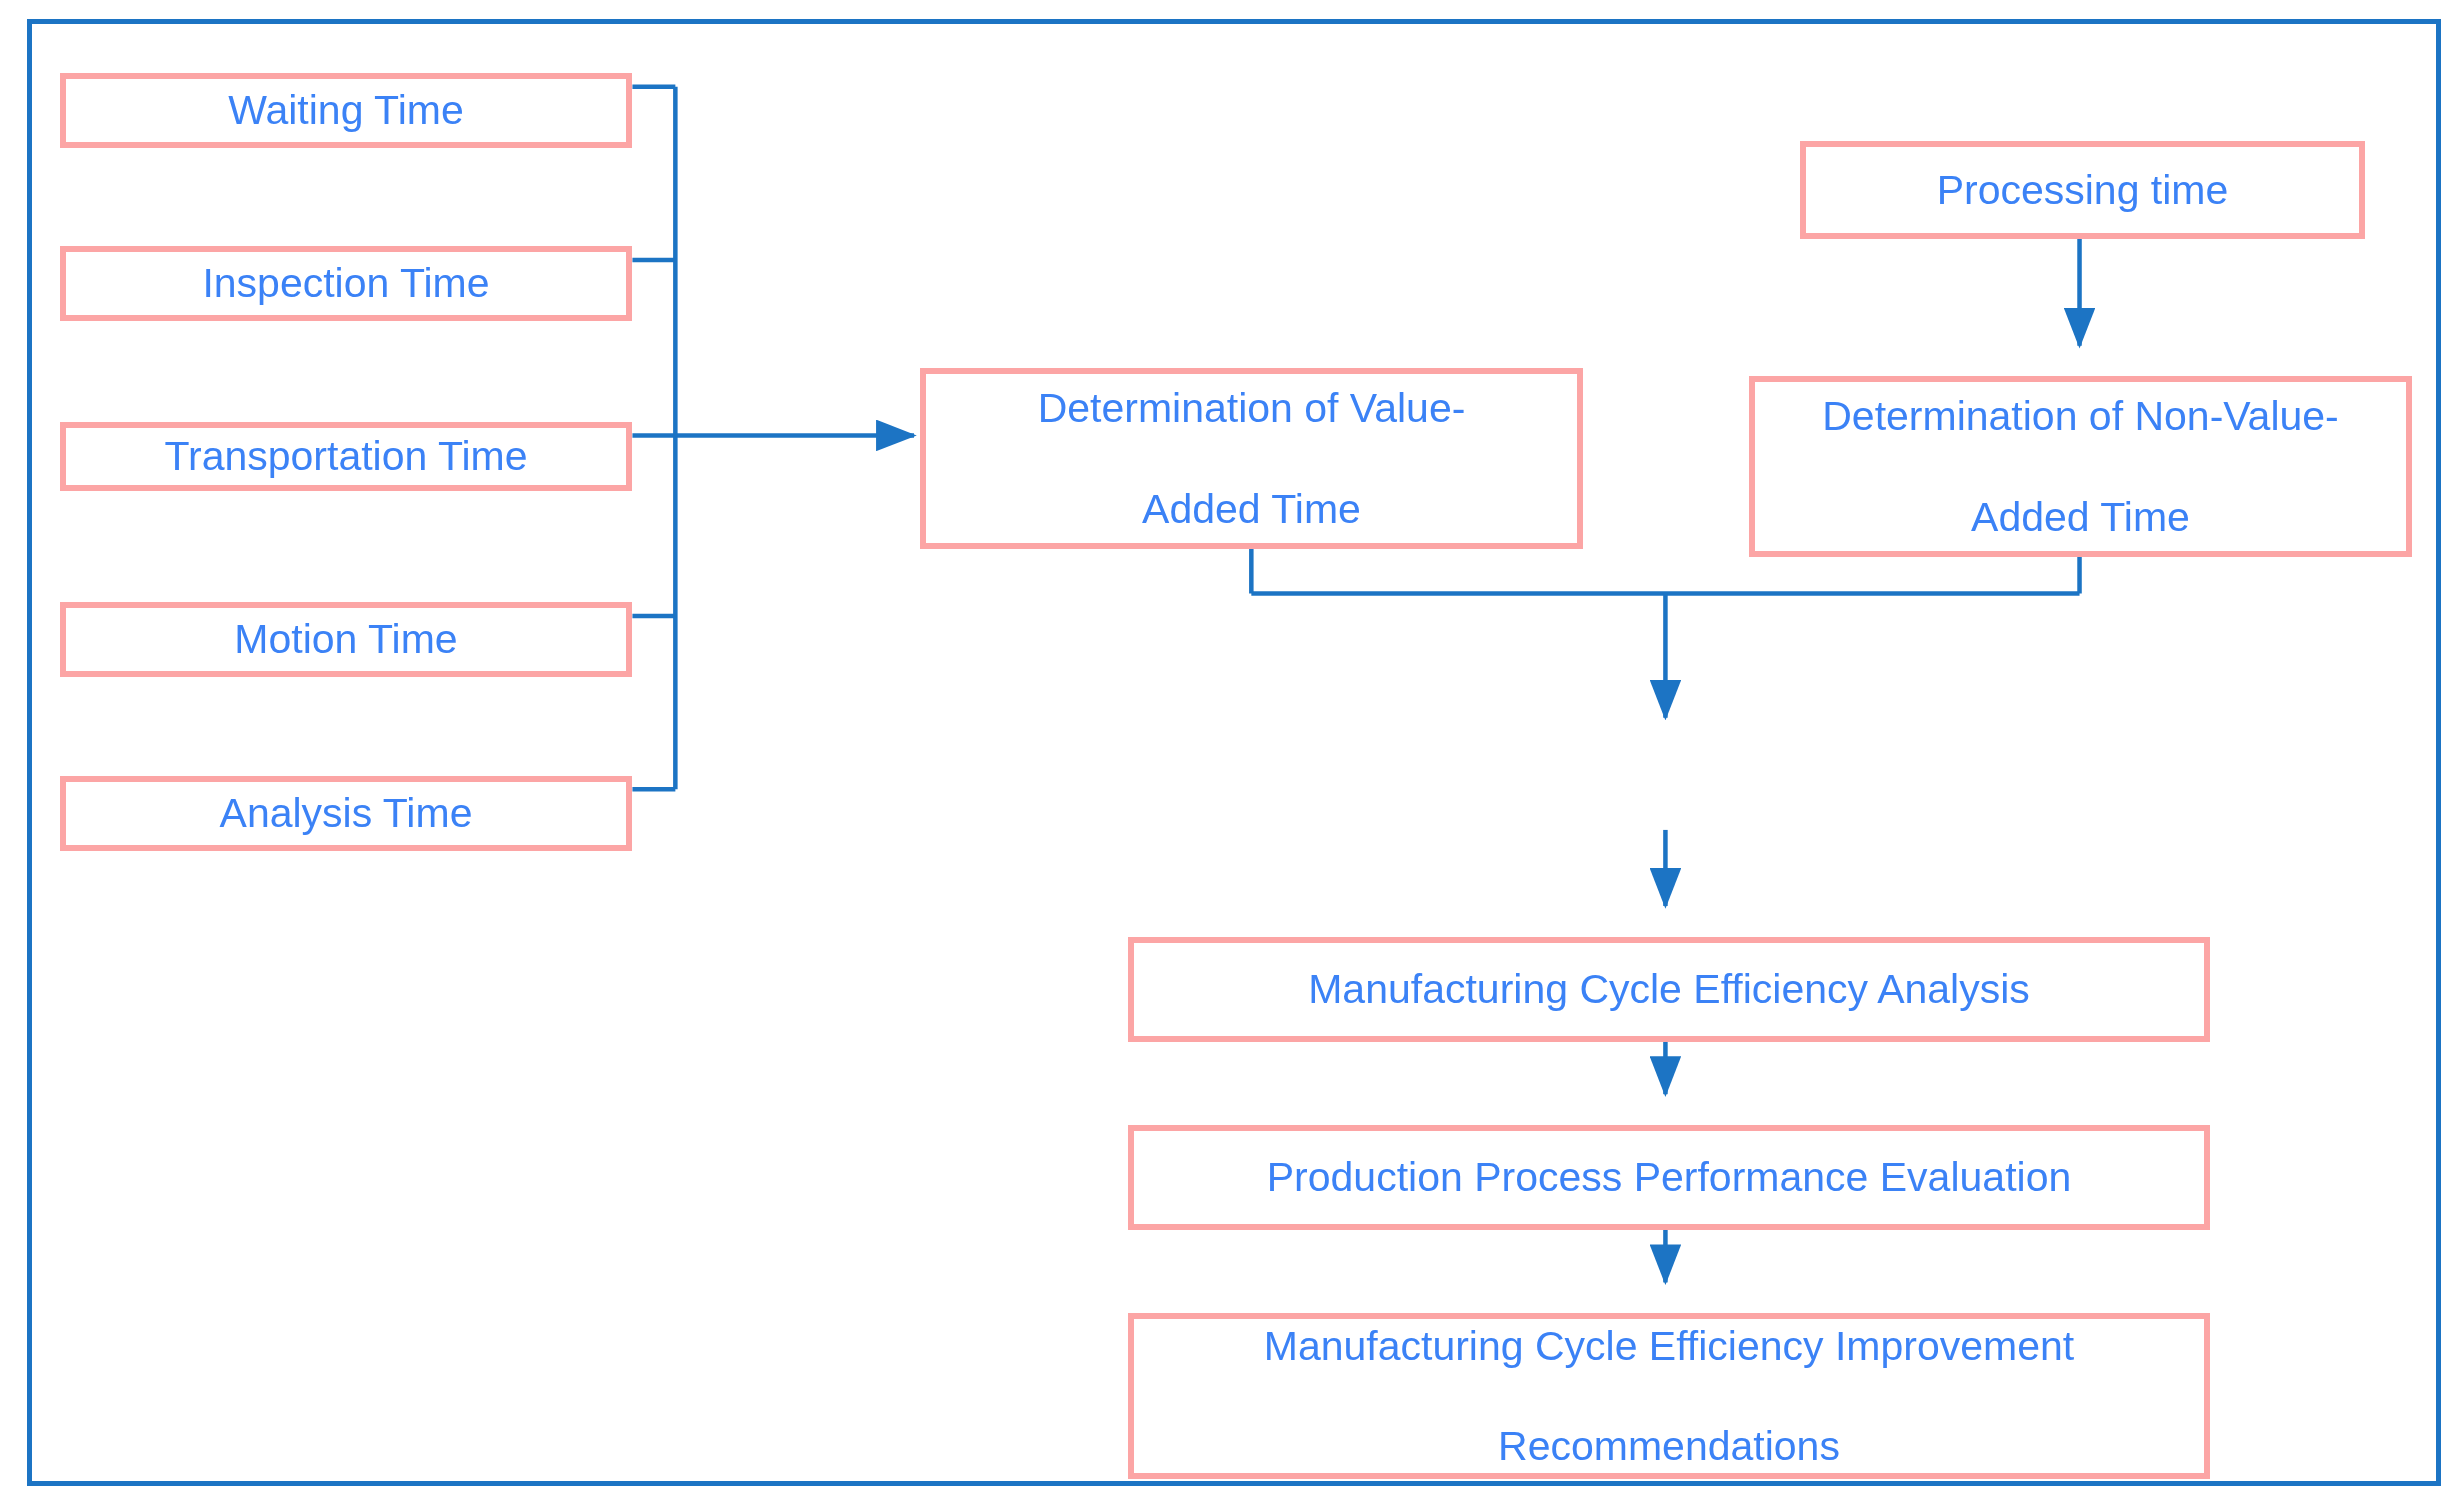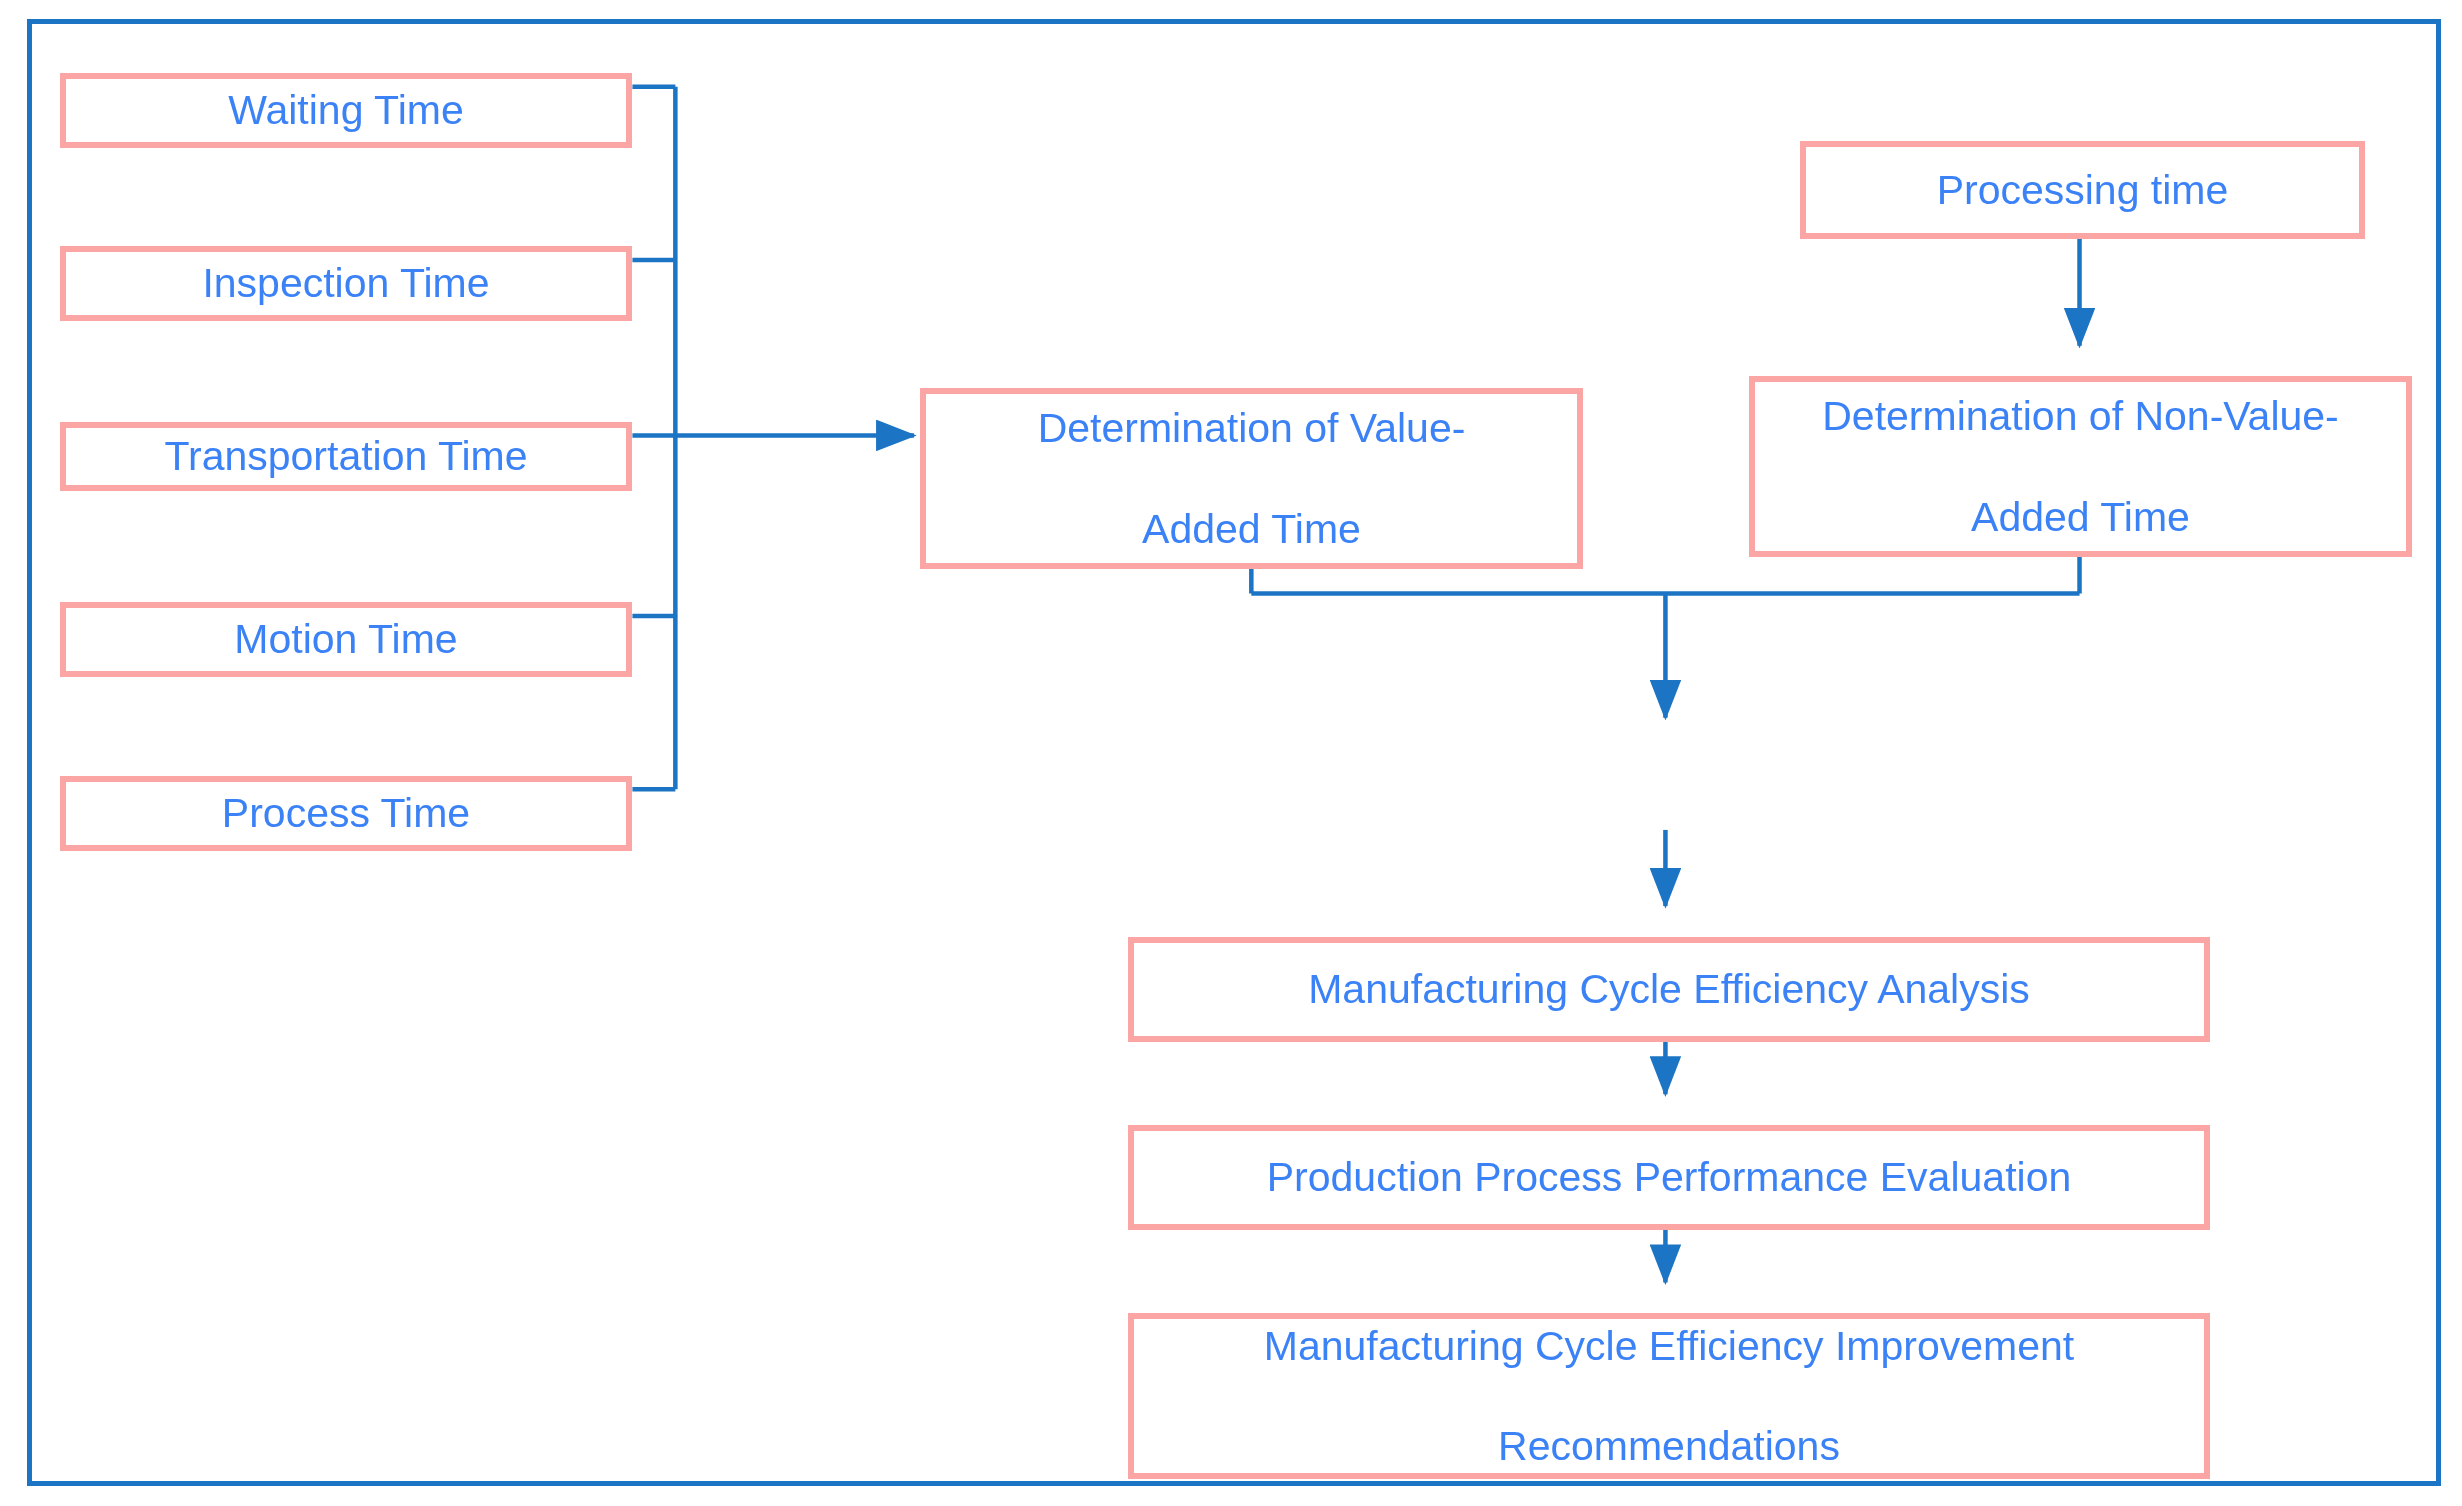--- a/index.html
+++ b/index.html
@@ -56,21 +56,21 @@
     width: 100%;
   }
   
   #node-waiting      { left: 60px;  top: 49px;   width: 572px; height: 75px; }
   #node-inspection   { left: 60px;  top: 222px;  width: 572px; height: 75px; }
   #node-transport    { left: 60px;  top: 398px;  width: 572px; height: 69px; }
   #node-motion       { left: 60px;  top: 578px;  width: 572px; height: 75px; }
   #node-storage      { left: 60px;  top: 752px;  width: 572px; height: 75px; }
 
   
-  #node-va   { left: 920px; top: 364px; width: 663px; height: 181px; }
+  #node-va   { left: 920px; top: 344px; width: 663px; height: 181px; }
   #node-nva  { left: 1749px; top: 352px; width: 663px; height: 181px; text-align: center; }
   #node-proc { left: 1800px; top: 117px; width: 565px; height: 98px; }
 
   
   #node-mce-det  { left: 1128px; top: 724px;  width: 1082px; height: 105px; }
   #node-mce-ana  { left: 1128px; top: 913px; width: 1082px; height: 105px; }
   #node-ppe      { left: 1128px; top: 1101px; width: 1082px; height: 105px; }
   #node-rec      { left: 1128px; top: 1289px; width: 1082px; height: 166px; }
 </style>
 </head>
@@ -118,21 +118,21 @@
   <div class="node" id="node-inspection">
     <span>Inspection Time</span>
   </div>
   <div class="node" id="node-transport">
     <span>Transportation Time</span>
   </div>
   <div class="node" id="node-motion">
     <span>Motion Time</span>
   </div>
   <div class="node" id="node-storage">
-    <span>Process Time</span>
+    <span>Analysis Time</span>
   </div>
 
   <div class="node" id="node-proc">
     <span>Processing time</span>
   </div>
 
   <div class="node" id="node-va">
     <span><span>Determination of Value-</span><br><span>Added Time</span></span>
   </div>
 

